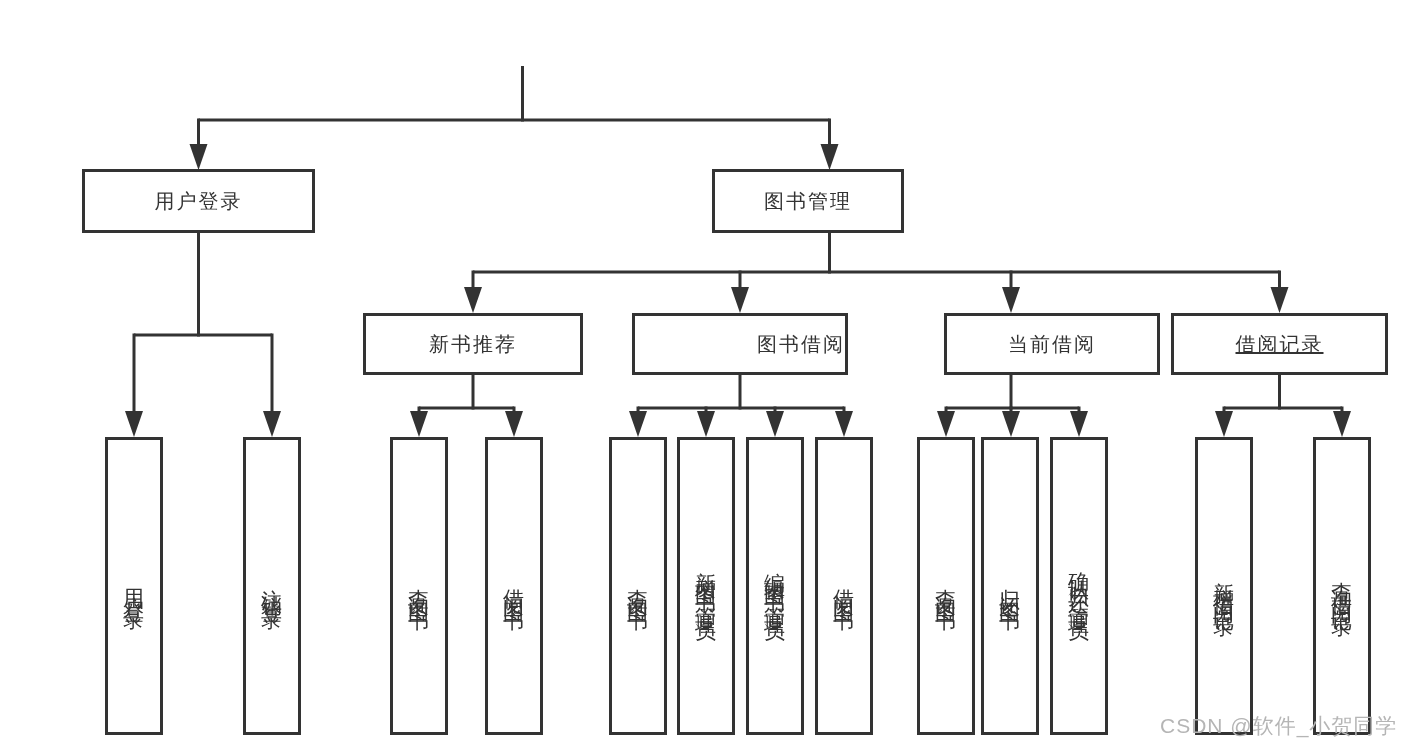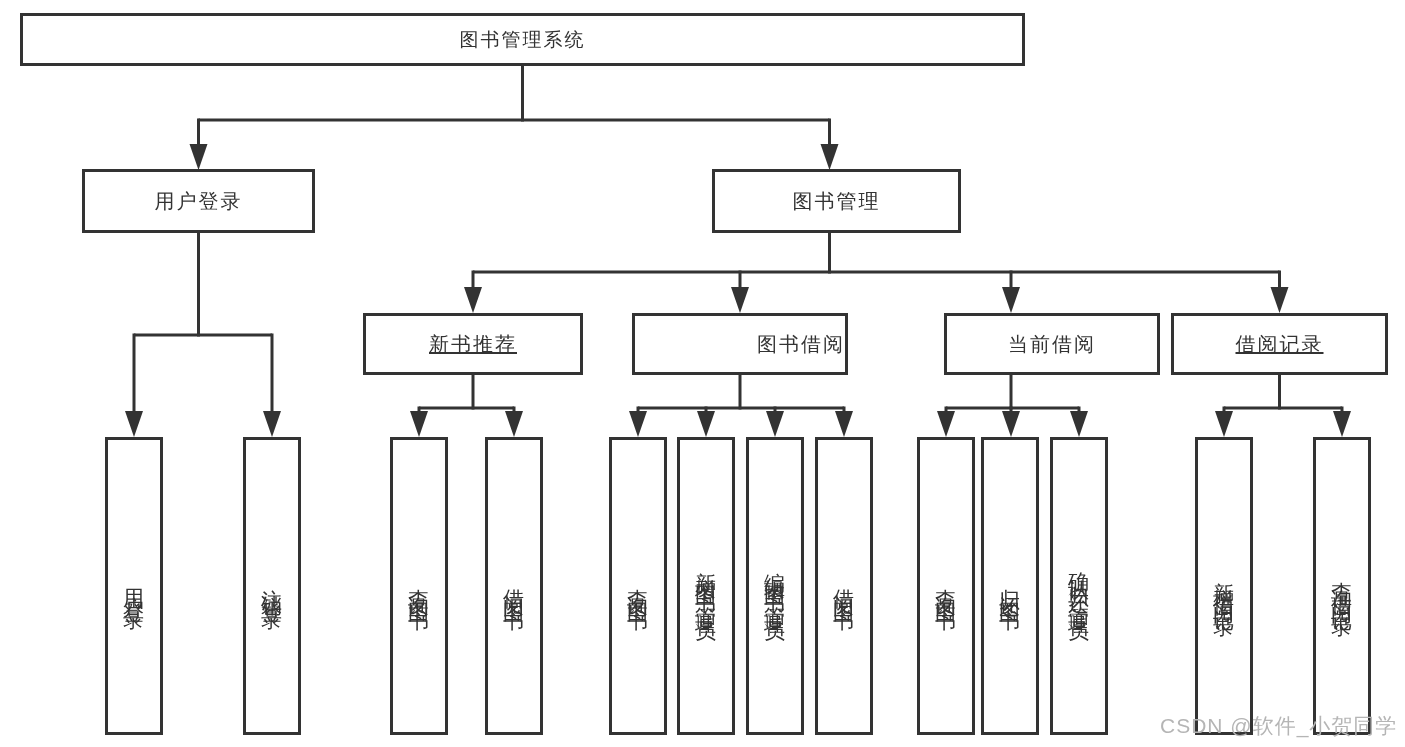--- a/index.html
+++ b/index.html
@@ -130,32 +130,29 @@
     <g>
       <line x1="1279.5" y1="375" x2="1279.5" y2="409.5"></line>
       <line x1="1224" y1="408" x2="1342" y2="408"></line>
       <line x1="1224" y1="406.5" x2="1224" y2="415"></line>
       <polygon points="1224,437 1215,411 1233,411"></polygon>
       <line x1="1342" y1="406.5" x2="1342" y2="415"></line>
       <polygon points="1342,437 1333,411 1351,411"></polygon>
     </g>
   </svg>
 
-  <div class="hnode root" style="left:20px; top:13px; width:1005px; height:53px;">
-    <span>图书管理系统</span>
-  </div>
 
   <div class="hnode" style="left:82px; top:169px; width:233px; height:64px;">
     <span>用户登录</span>
   </div>
-  <div class="hnode" style="left:712px; top:169px; width:249px; height:64px;">
+  <div class="hnode" style="left:712px; top:169px; width:192px; height:64px;">
     <span>图书管理</span>
   </div>
 
-  <div class="hnode" style="left:363px; top:313px; width:220px; height:62px;text-decoration:underline;">
+  <div class="hnode" style="left:363px; top:313px; width:220px; height:62px;">
     <span>新书推荐</span>
   </div>
   <div class="hnode" style="left:632px; top:313px; width:216px; height:62px;justify-content:flex-end;">
     <span>图书借阅</span>
   </div>
   <div class="hnode" style="left:944px; top:313px; width:216px; height:62px;">
     <span>当前借阅</span>
   </div>
   <div class="hnode" style="left:1171px; top:313px; width:217px; height:62px;text-decoration:underline;">
     <span>借阅记录</span>

